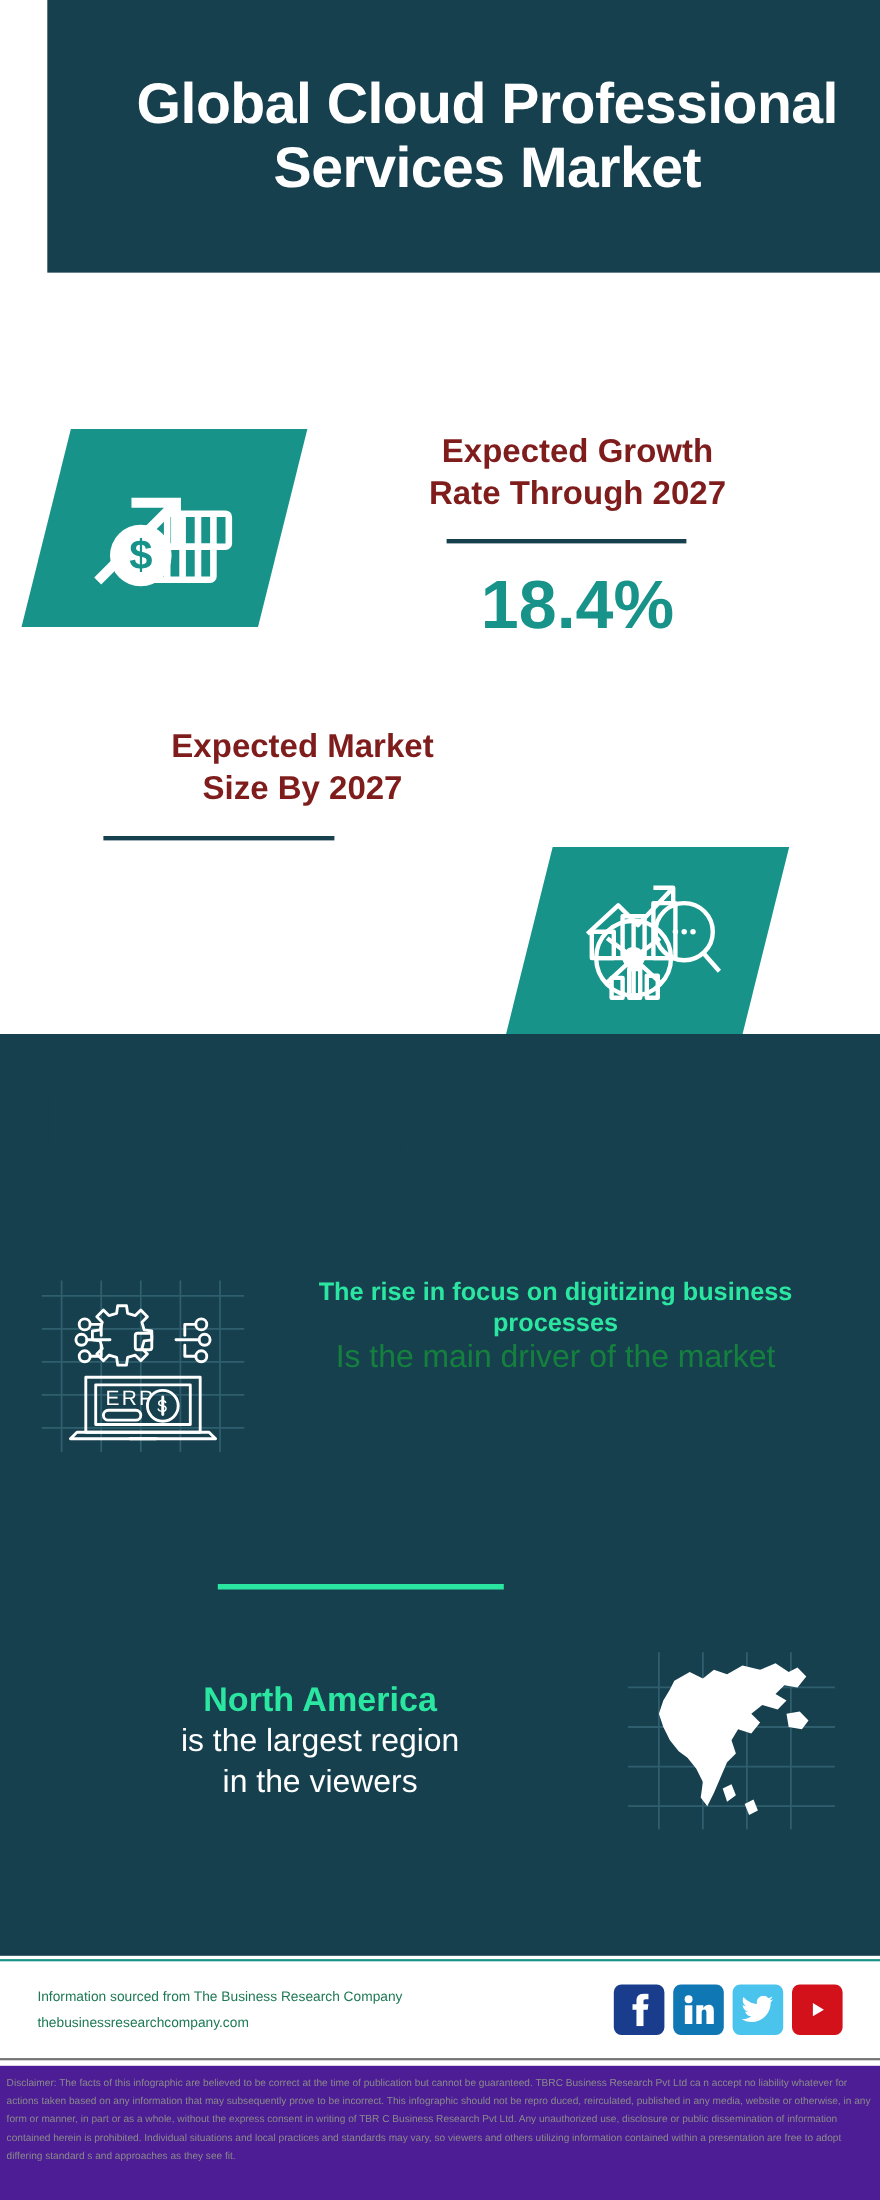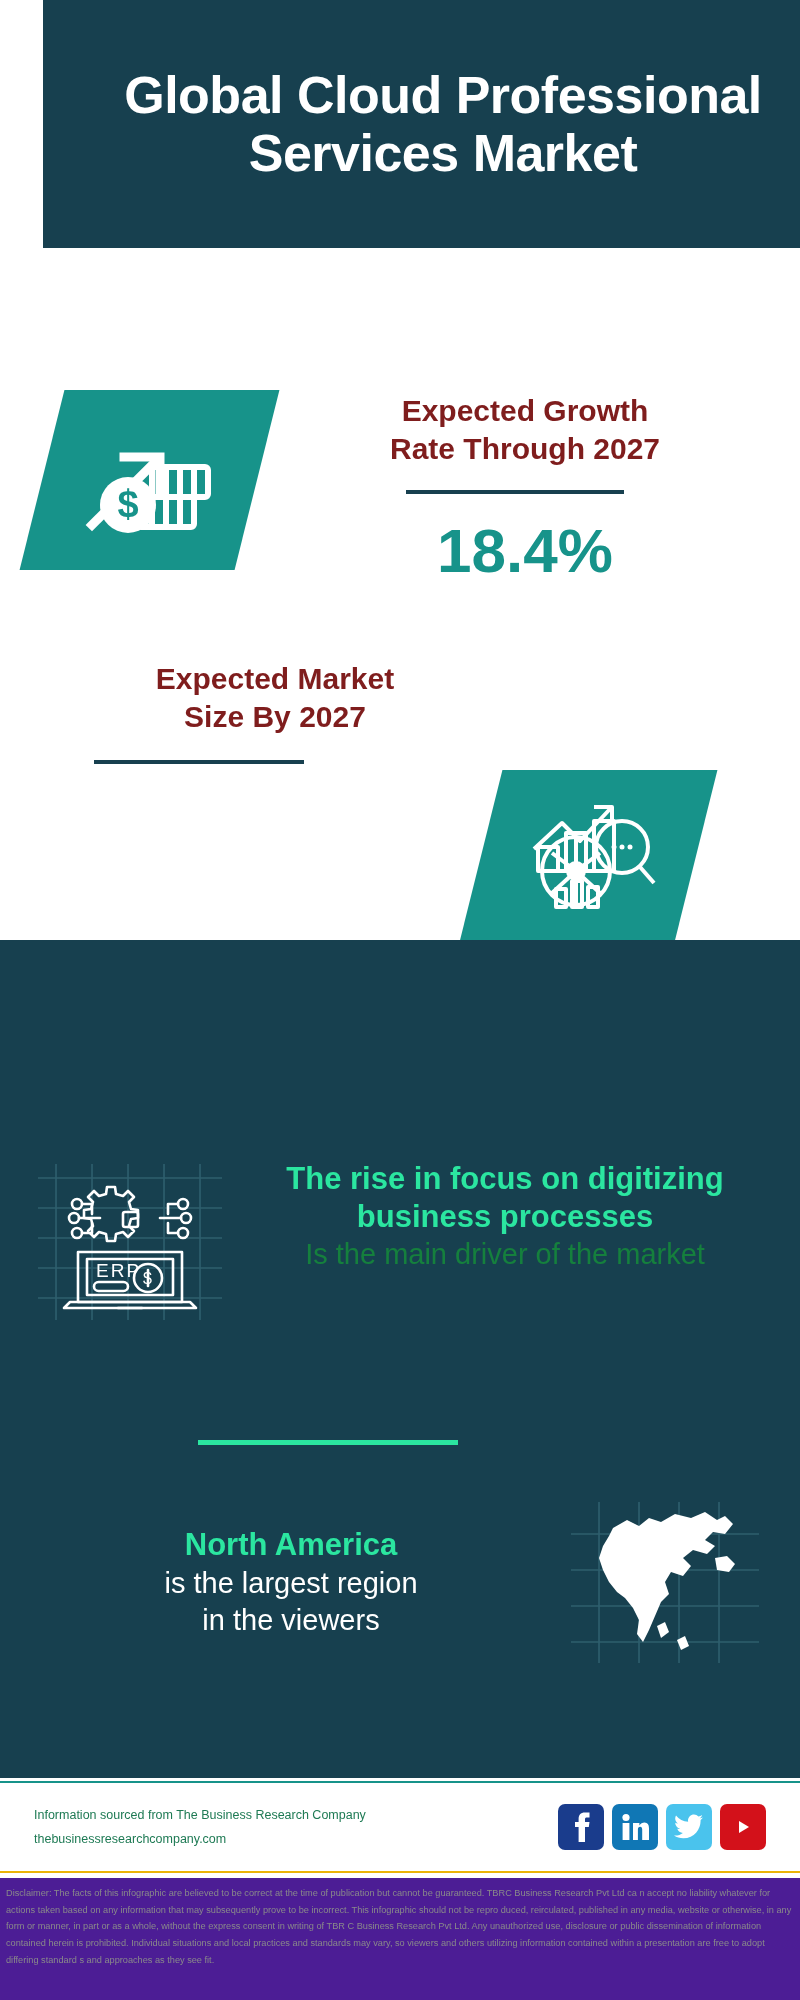--- a/index.html
+++ b/index.html
@@ -124,21 +124,21 @@
     flex: 0 0 200px;
     position: relative;
   }
   .driver-text {
     flex: 1;
     text-align: center;
     padding-left: 10px;
   }
   .driver-highlight {
     color: #2BE6A0;
-    font-size: 31px;
+    font-size: 23px;
     font-weight: bold;
     line-height: 1.22;
     display: block;
   }
   .driver-sub {
     color: #15803d;
     font-size: 29px;
     line-height: 1.25;
     display: block;
   }
@@ -182,21 +182,21 @@
     position: relative;
   }
 
   
   .source-bar {
     position: absolute;
     left: 0; top: 1781px;
     width: 800px; height: 92px;
     background: #ffffff;
     border-top: 2px solid #17938A;
-    border-bottom: 2px solid #eab308;
+    border-bottom: 2px solid #737373;
     display: flex;
     align-items: center;
     padding: 12px 34px;
   }
   .source-text {
     flex: 1;
     color: #1E7A54;
     font-size: 12.5px;
     line-height: 1.95;
   }

